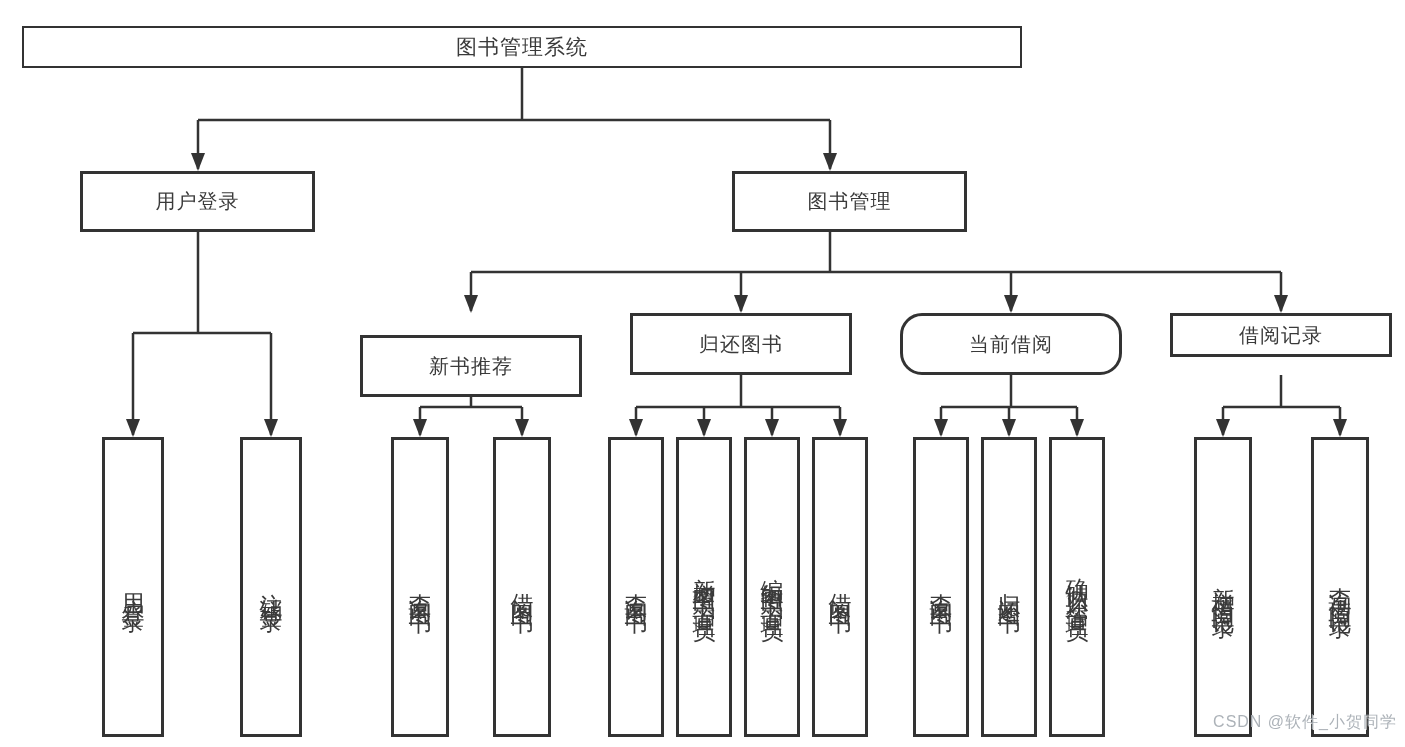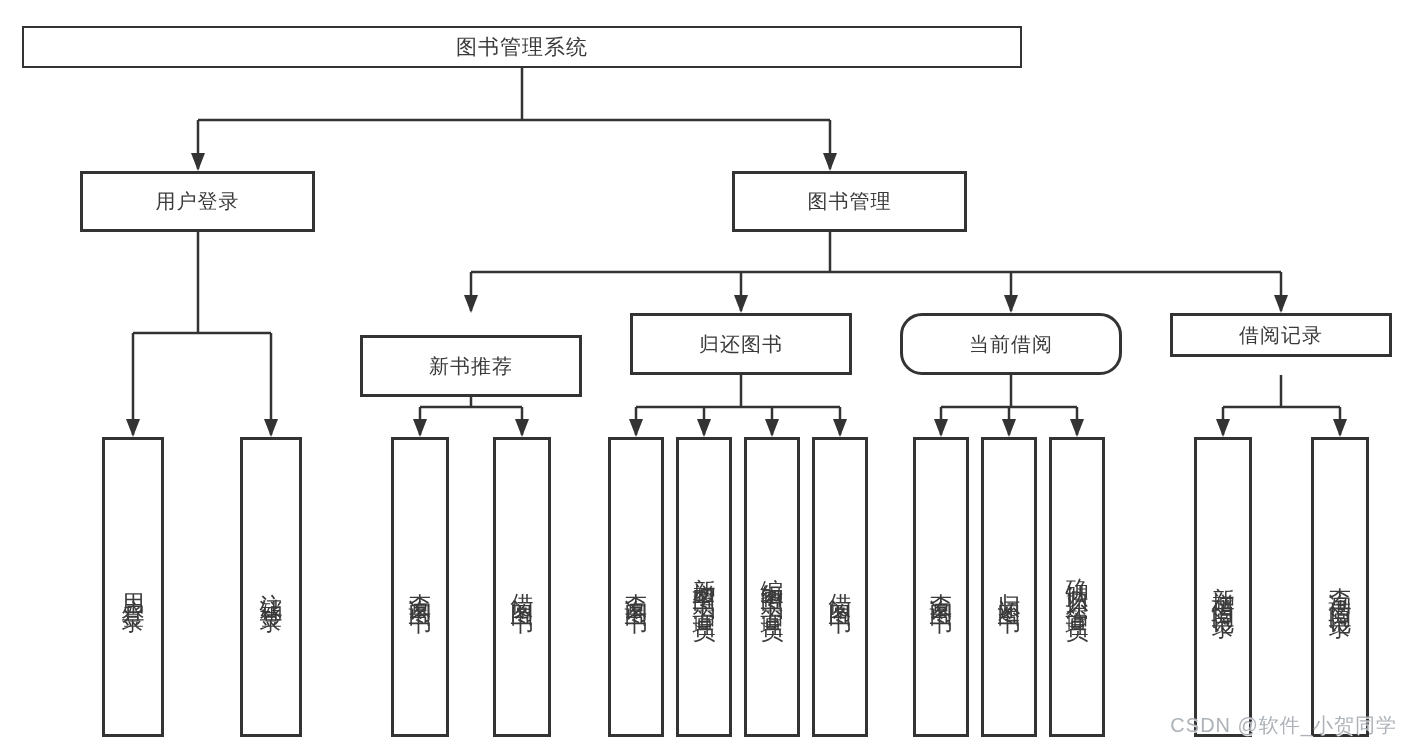--- a/index.html
+++ b/index.html
@@ -49,21 +49,21 @@
     writing-mode: vertical-rl;
     text-orientation: mixed;
     font-size: 23px;
     letter-spacing: 6px;
     line-height: 1;
   }
   .watermark {
     position: absolute;
     top: 712px;
     right: 8px;
-    font-size: 20px;
+    font-size: 16px;
     color: rgba(168, 174, 180, 0.95);
     text-shadow: 1px 1px 0 rgba(255,255,255,0.9);
     letter-spacing: 1px;
     pointer-events: none;
     white-space: nowrap;
   }
 </style>
 </head>
 <body>
 

